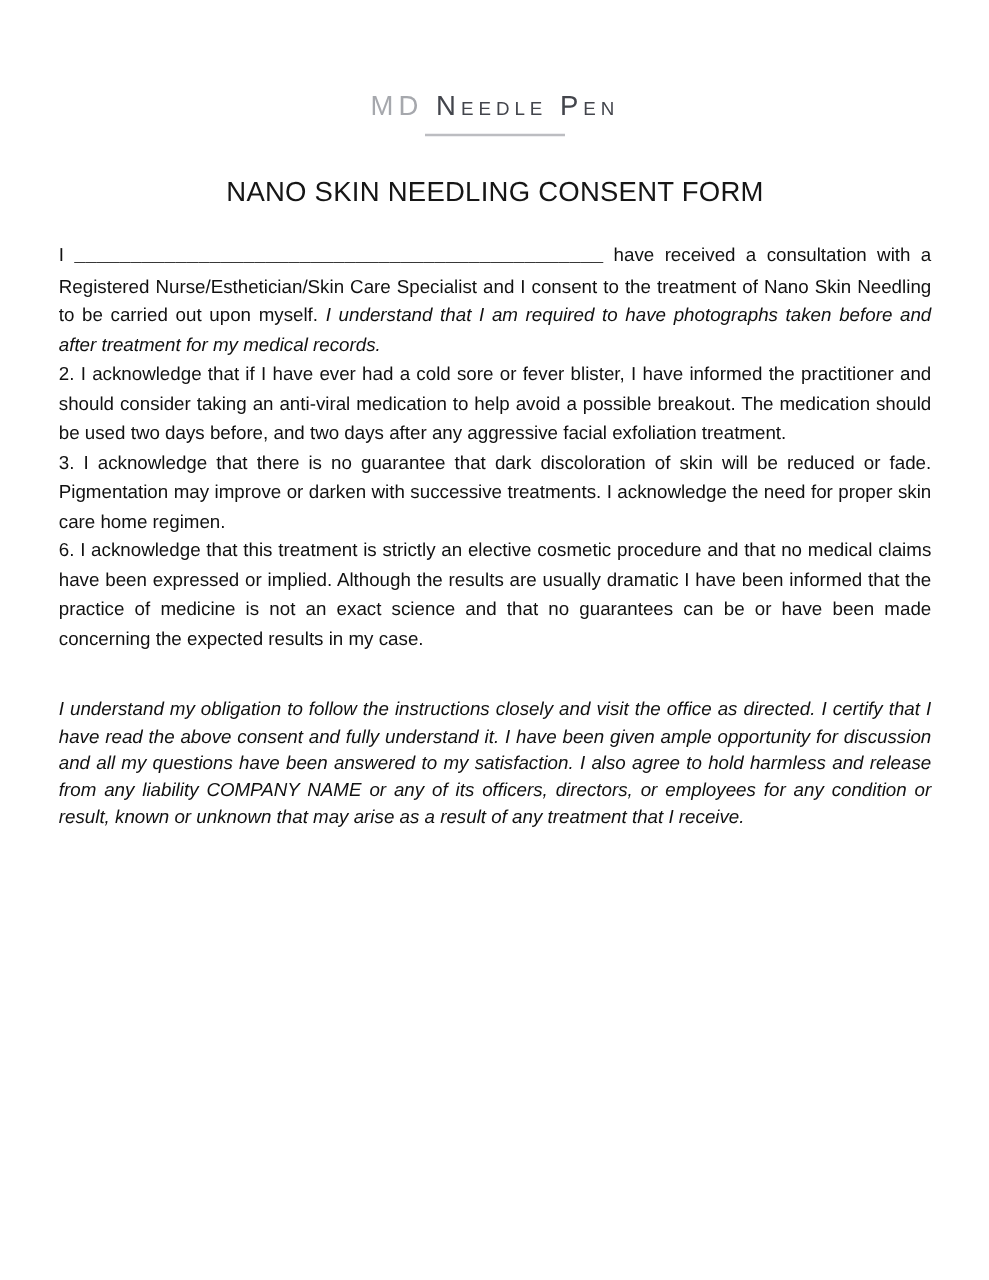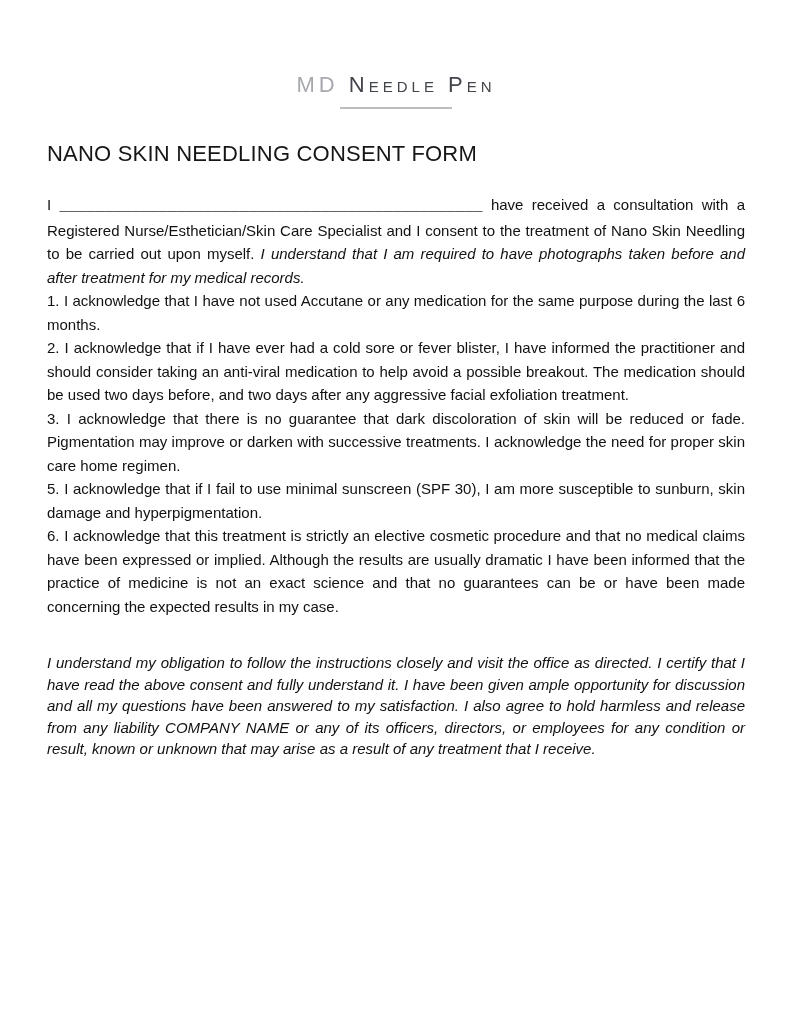--- a/index.html
+++ b/index.html
@@ -25,21 +25,21 @@
   .logo .logo-md { color: #a6a8ad; }
   .logo .logo-name { color: #43454c; }
   .logo-underline {
     width: 112px;
     height: 2px;
     background: #bcbdc1;
     margin: 9px auto 0 auto;
   }
   .form-title {
     margin-top: 32px;
-    text-align: left;
+    text-align: center;
     font-size: 22px;
     font-weight: 400;
     color: #161616;
     letter-spacing: 0.2px;
   }
   .body-copy {
     margin-top: 26px;
     font-size: 15px;
     line-height: 23.5px;
   }
@@ -76,32 +76,28 @@
 
   <h1 class="form-title">NANO SKIN NEEDLING CONSENT FORM</h1>
 
   <div class="body-copy">
 
     <p class="para"><span>I</span>
       <span class="blank">_______________________________________________</span>
       <span>have received a consultation with a Registered Nurse/Esthetician/Skin Care Specialist and I consent to the treatment of Nano Skin Needling to be carried out upon myself.</span>
       <span class="italic">I understand that I am required to have photographs taken before and after treatment for my medical records.</span></p>
 
-    <p class="para"><span>1.</span>
-      <span>I acknowledge that I have not used Accutane or any medication for the same purpose during the last 6 months.</span></p>
 
     <p class="para"><span>2.</span>
       <span>I acknowledge that if I have ever had a cold sore or fever blister, I have informed the practitioner and should consider taking an anti-viral medication to help avoid a possible breakout. The medication should be used two days before, and two days after any aggressive facial exfoliation treatment.</span></p>
 
     <p class="para"><span>3.</span>
       <span>I acknowledge that there is no guarantee that dark discoloration of skin will be reduced or fade. Pigmentation may improve or darken with successive treatments. I acknowledge the need for proper skin care home regimen.</span></p>
 
 
-    <p class="para"><span>5.</span>
-      <span>I acknowledge that if I fail to use minimal sunscreen (SPF 30), I am more susceptible to sunburn, skin damage and hyperpigmentation.</span></p>
 
     <p class="para"><span>6.</span>
       <span>I acknowledge that this treatment is strictly an elective cosmetic procedure and that no medical claims have been expressed or implied. Although the results are usually dramatic I have been informed that the practice of medicine is not an exact science and that no guarantees can be or have been made concerning the expected results in my case.</span></p>
 
     <p class="para closing italic">I understand my obligation to follow the instructions closely and visit the office as directed.  I certify that I have read the above consent and fully understand it.  I have been given ample opportunity for discussion and all my questions have been answered to my satisfaction. I also agree to hold harmless and release from any liability COMPANY NAME or any of its officers, directors, or employees for any condition or result, known or unknown that may arise as a result of any treatment that I receive.</p>
 
   </div>
 
 
 </div>

